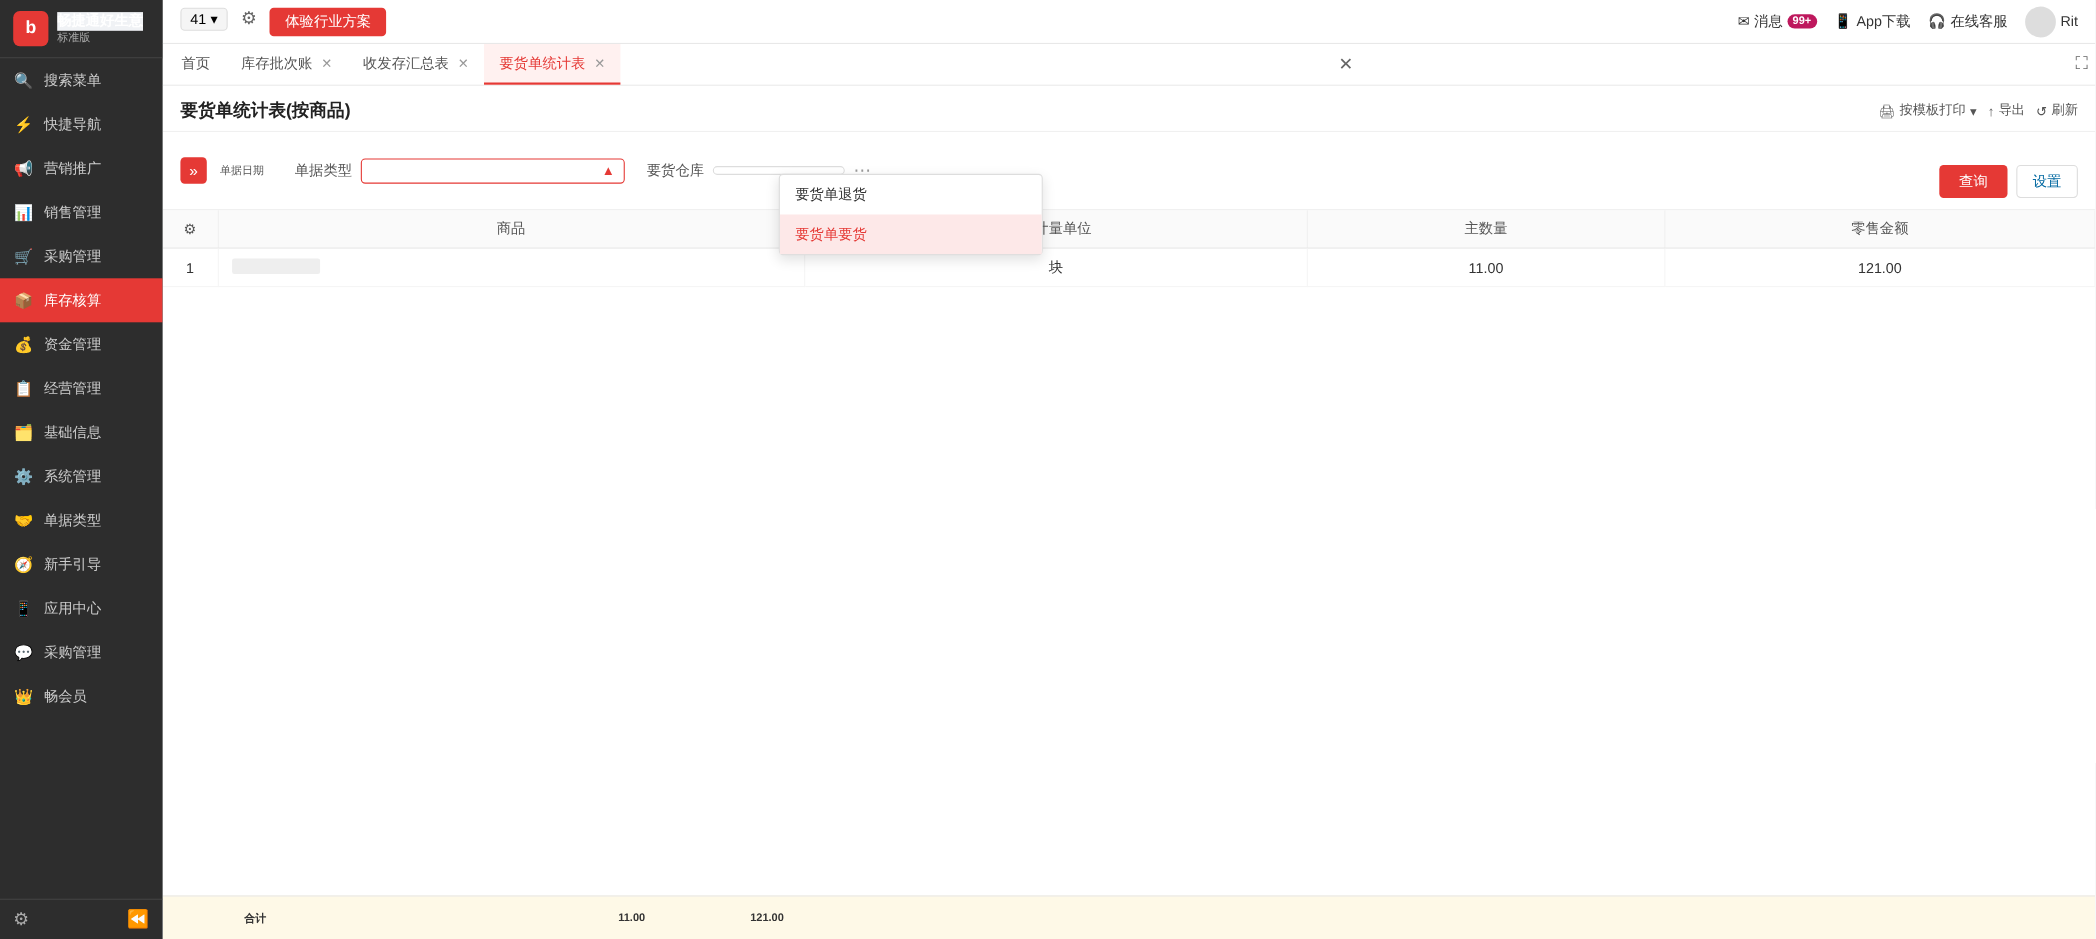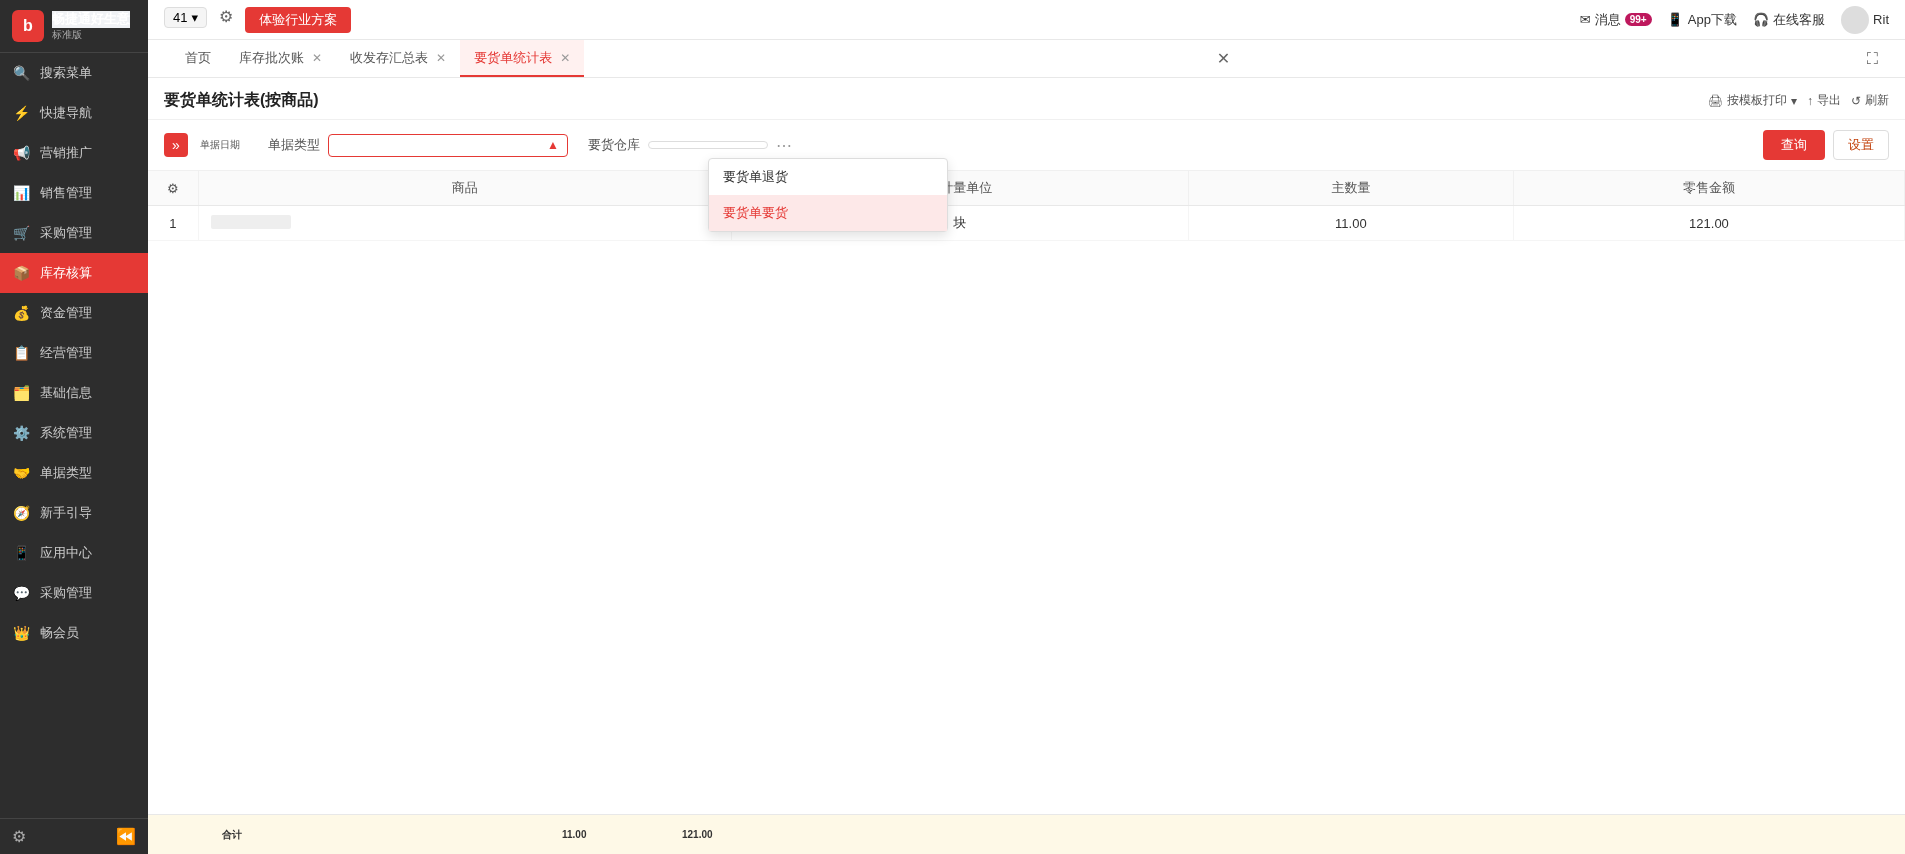--- a/index.html
+++ b/index.html
@@ -142,21 +142,21 @@
     }
 
     
     .tabs-bar {
       height: 38px;
       background: #fff;
       display: flex;
       align-items: stretch;
       border-bottom: 1px solid #e8e8e8;
       flex-shrink: 0;
-      padding: 0 23px;
+      padding: 0 3px;
     }
     .tab-item {
       display: flex;
       align-items: center;
       padding: 0 14px;
       font-size: 13px;
       color: #555;
       cursor: pointer;
       border-bottom: 2px solid transparent;
       gap: 6px;
@@ -298,34 +298,34 @@
     .filter-warehouse-select {
       border: 1px solid #ddd;
       border-radius: 4px;
       padding: 3px 8px;
       min-width: 120px;
       font-size: 13px;
       color: #333;
     }
     .filter-warehouse-more { color: #999; font-size: 16px; cursor: pointer; }
 
-    .filter-actions { margin-left: auto; display: flex; gap: 8px; }
+    .filter-actions { margin-left: auto; display: flex; gap: 8px; margin-top: 20px; }
     .btn-query {
       background: #e53935;
       color: white;
       border: none;
       border-radius: 4px;
       padding: 5px 18px;
       font-size: 13px;
       cursor: pointer;
       font-family: inherit;
     }
     .btn-set {
       background: #fff;
-      color: #c2410c;
+      color: #0369a1;
       border: 1px solid #ddd;
       border-radius: 4px;
       padding: 5px 14px;
       font-size: 13px;
       cursor: pointer;
       font-family: inherit;
     }
     .dropdown-menu {
       position: absolute;
       background: #fff;

